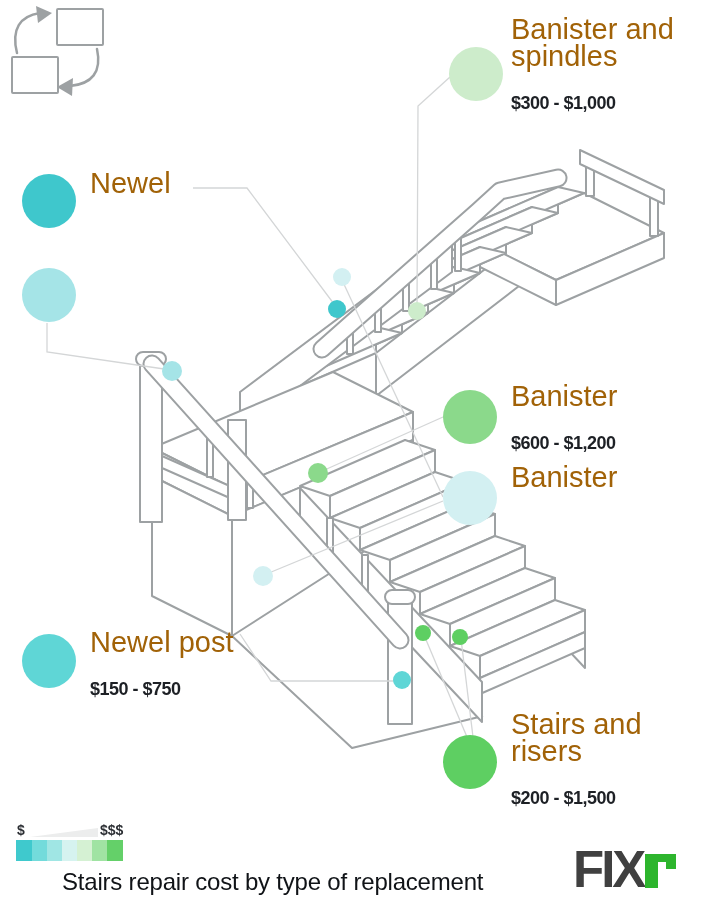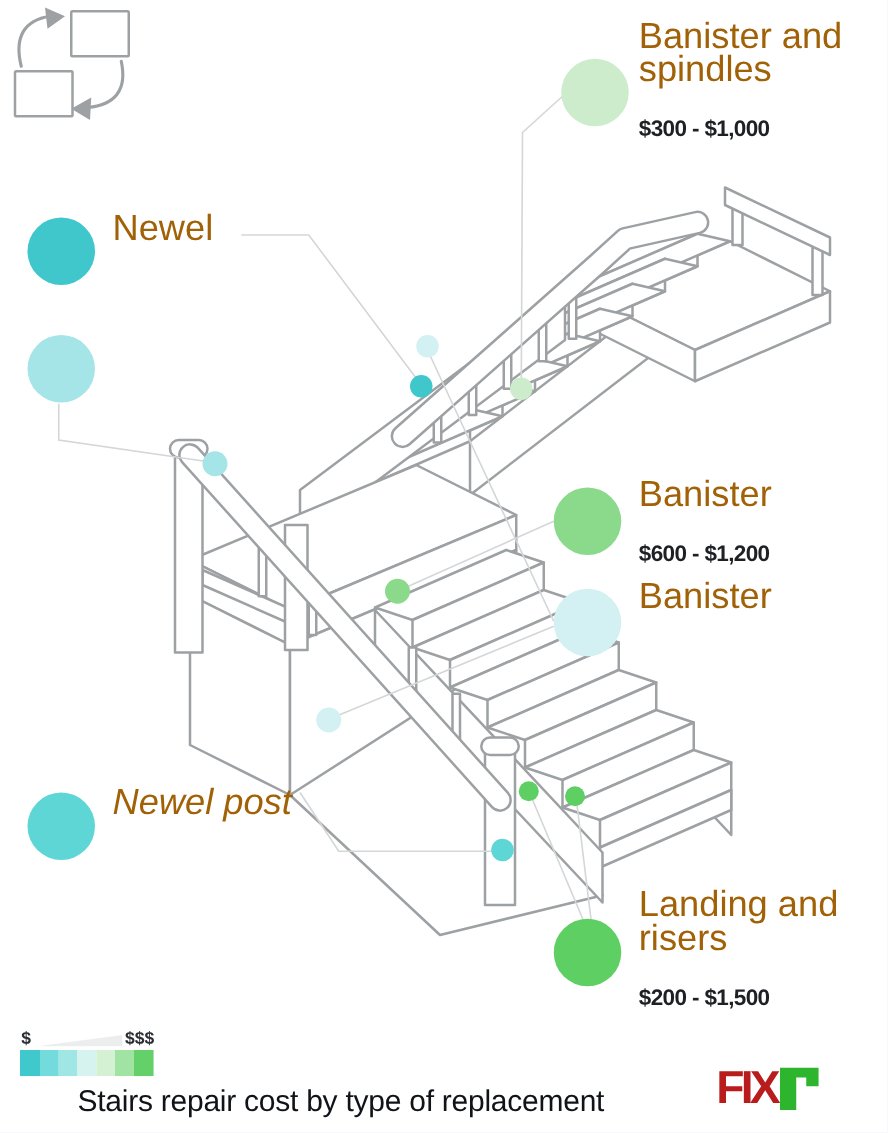--- a/index.html
+++ b/index.html
@@ -22,21 +22,21 @@
   .legend{position:absolute;left:16px;top:822px;width:120px;}
   .legend-top{position:relative;height:17px;}
   .legend-min{position:absolute;left:1px;top:0;font-size:14px;font-weight:bold;color:#2b2e33;}
   .legend-max{position:absolute;left:84px;top:0;font-size:14px;font-weight:bold;color:#2b2e33;}
   .legend-wedge{position:absolute;left:14px;top:4px;}
   .legend-bar{margin-top:1px;display:block;}
   
   .page-title{position:absolute;left:14px;top:868px;font-size:24px;color:#101317;letter-spacing:-0.2px;margin-left:48px;}
   
   .logo{position:absolute;left:573px;top:850px;display:flex;align-items:flex-start;}
-  .logo-fix{font-size:37px;line-height:40px;font-weight:bold;color:#b91c1c;letter-spacing:-3px;}
+  .logo-fix{font-size:51px;line-height:40px;font-weight:bold;color:#404040;letter-spacing:-3px;}
   .logo-r{margin-left:2px;margin-top:4px;}
 </style>
 </head>
 <body>
 
 <div class="stage">
 
   <svg class="diagram-svg" width="710" height="906" viewBox="0 0 710 906">
 
     <g>
@@ -187,26 +187,27 @@
 
   <div class="callout" style="left:511px;top:383px;">
     <div class="name">Banister</div>
     <div class="price">$600 - $1,200</div>
   </div>
 
   <div class="callout" style="left:511px;top:464px;">
     <div class="name">Banister</div>
   </div>
 
-  <div class="callout" style="left:90px;top:629px;font-style:italic;">
+  <div class="callout" style="left:90px;top:629px;">
     <div class="name">Newel post</div>
+    <div class="price">$150 - $750</div>
   </div>
 
   <div class="callout" style="left:511px;top:711px;">
-    <div class="name wrap">Landing and risers</div>
+    <div class="name wrap">Stairs and risers</div>
     <div class="price">$200 - $1,500</div>
   </div>
 
   <div class="legend">
     <div class="legend-top">
       <span class="legend-min">$</span>
       <svg class="legend-wedge" width="68" height="12">
         <polygon points="0,11 68,2 68,11" fill="#eceded"></polygon>
       </svg>
       <span class="legend-max">$$$</span>

